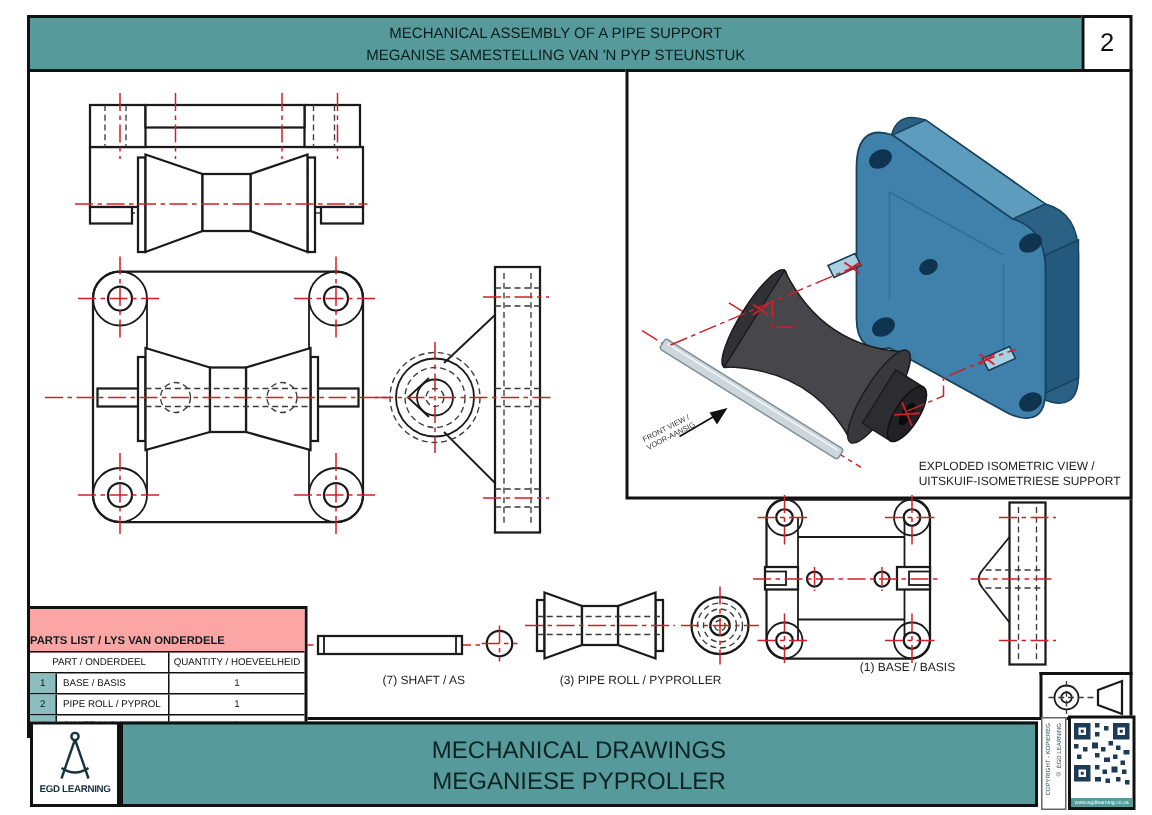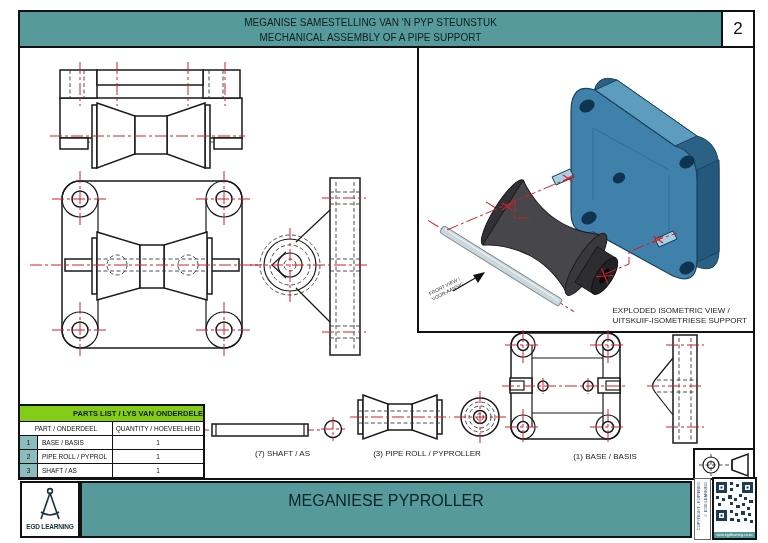--- a/index.html
+++ b/index.html
@@ -14,22 +14,22 @@
                    text-align:center;font-size:17px;line-height:34px}
   
   #main-frame{left:18px;top:46px;width:737px;height:434px;border:2px solid #111;background:#fff}
   #exploded-inset{left:417px;top:46px;width:338px;height:287px;border:2px solid #111;background:#fff}
   #exploded-label{right:6px;bottom:5px;font-size:8px;line-height:10px;color:#222}
   #front-arrow-label{left:8px;top:228px;width:64px;font-size:5px;line-height:6px;color:#333;
                      transform:rotate(-27deg)}
   .view-label{font-size:8px;color:#222;text-align:center}
   
   #parts-table{left:18px;top:404px;width:187px;border:2px solid #111;background:#fff;font-size:6.5px}
-  .pt-title{background:#84cc16;text-align:right;font-size:7.5px;font-weight:bold;
-            padding:3px 0 3px;border-bottom:1px solid #111;color:#0e1e1e}
+  .pt-title{background:#fca5a5;text-align:left;font-size:7.5px;font-weight:bold;
+            padding:16px 0 3px;border-bottom:1px solid #111;color:#0e1e1e}
   .pt-head{display:grid;grid-template-columns:93px 1fr;border-bottom:1px solid #111}
   .pt-head div{padding:3px 0;text-align:center}
   .pt-head div:first-child{border-right:1px solid #111}
   .pt-row{display:grid;grid-template-columns:18px 75px 1fr;border-bottom:1px solid #111}
   .pt-row:last-child{border-bottom:none}
   .pt-no{background:#8cbcbe;border-right:1px solid #111;text-align:center;padding:3px 0}
   .pt-part{border-right:1px solid #111;padding:3px 0 3px 4px}
   .pt-qty{text-align:center;padding:3px 0}
   
   #logo-box{left:20px;top:481px;width:60px;height:57px;border:2px solid #111;background:#fff;text-align:center}
@@ -49,22 +49,22 @@
   .hid{stroke:#3a3a3a;stroke-width:0.9;fill:none;stroke-dasharray:4 2.5}
   .cl{stroke:#d02027;stroke-width:1;fill:none;stroke-dasharray:12 3 3 3}
   .clx{stroke:#d02027;stroke-width:1.2;fill:none}
 </style>
 </head>
 <body>
 
 <div id="sheet">
 
   <div class="abs" id="header-band">
+    <div>MECHANICAL ASSEMBLY OF A PIPE SUPPORT</div>
     <div>MEGANISE SAMESTELLING VAN 'N PYP STEUNSTUK</div>
-    <div>MECHANICAL ASSEMBLY OF A PIPE SUPPORT</div>
   </div>
   <div class="abs" id="page-number-box">2</div>
 
   <div class="abs" id="main-frame"></div>
 
   <svg class="abs" style="left:40px;top:58px" width="210" height="115">
     <line class="hid" x1="20" y1="70" x2="202" y2="70"></line>
       <line class="hid" x1="20" y1="84" x2="202" y2="84"></line>
     <rect class="oline" x="20" y="40" width="182" height="40"></rect>
     <rect class="oline" x="20" y="12" width="37" height="28"></rect>
@@ -293,21 +293,21 @@
       <line class="hid" x1="157" y1="62" x2="197" y2="62"></line>
     <g class="cl">
       <line x1="166" y1="15" x2="204" y2="15"></line>
       <line x1="147" y1="56" x2="204" y2="56"></line>
       <line x1="166" y1="97" x2="204" y2="97"></line>
     </g>
   </svg>
 
   <div class="abs view-label" style="left:235px;top:449px;width:95px">(7) SHAFT / AS</div>
   <div class="abs view-label" style="left:362px;top:449px;width:130px">(3) PIPE ROLL / PYPROLLER</div>
-  <div class="abs view-label" style="left:550px;top:452px;width:110px">(1) BASE / BASIS</div>
+  <div class="abs view-label" style="left:550px;top:440px;width:110px">(1) BASE / BASIS</div>
 
   <div class="abs" id="proj-symbol-box">
     <svg width="58" height="30">
       <circle class="oline2" cx="16" cy="15" r="8"></circle>
       <circle class="oline2" cx="16" cy="15" r="3.5"></circle>
       <line class="hid" x1="4" y1="15" x2="28" y2="15"></line>
       <line class="hid" x1="16" y1="4" x2="16" y2="26"></line>
       <line class="hid" x1="30" y1="15" x2="35" y2="15"></line>
       <polygon class="oline" points="37,10 53,4 53,26 37,20"></polygon>
       <line class="oline2" x1="37" y1="10" x2="37" y2="20"></line>
@@ -342,20 +342,21 @@
       <g stroke="#16323c" stroke-width="1.6" fill="none">
         <circle cx="28" cy="6" r="2.4"></circle>
         <line x1="28" y1="8" x2="19" y2="34"></line>
         <line x1="28" y1="8" x2="37" y2="34"></line>
         <path d="M19,27 Q28,33 37,27"></path>
       </g>
     </svg>
     <div id="logo-text">EGD LEARNING</div>
   </div>
   <div class="abs" id="footer-band">
+    <div>MECHANICAL DRAWINGS</div>
     <div>MEGANIESE PYPROLLER</div>
   </div>
   <div class="abs" id="copyright-strip">
     <div class="vtext" style="left:1px;top:3px">COPYRIGHT - KOPIEREG</div>
     <div class="vtext" style="left:8px;top:3px">© EGD LEARNING</div>
   </div>
   <div class="abs" id="qr-box">
     <svg width="41" height="45" style="margin:1px auto 0" viewBox="0 0 41 45">
       <g fill="#1d3b54">
         <rect x="2" y="2" width="11" height="11"></rect>

